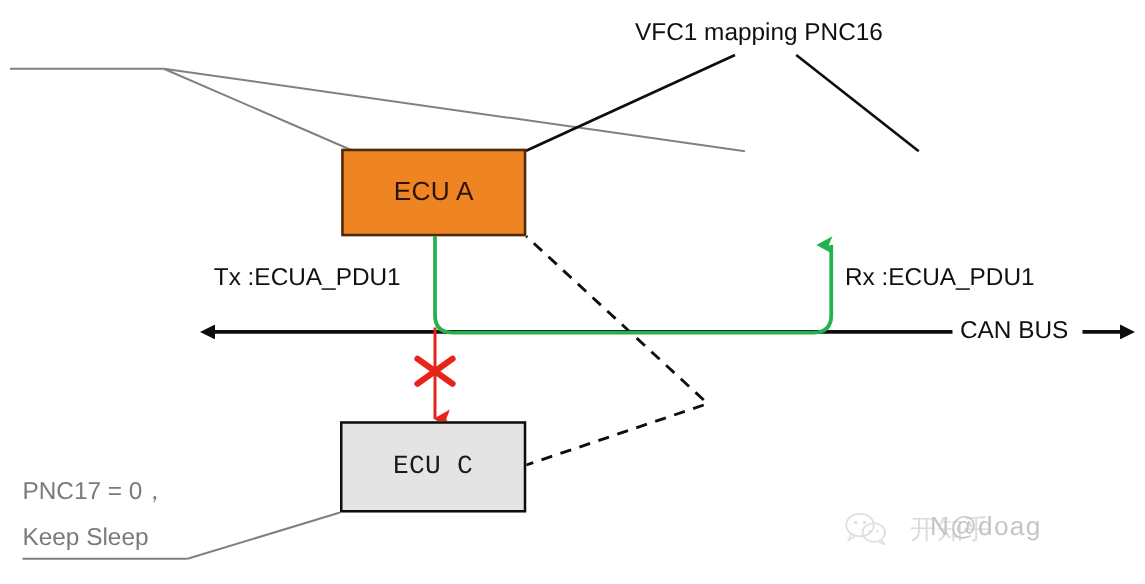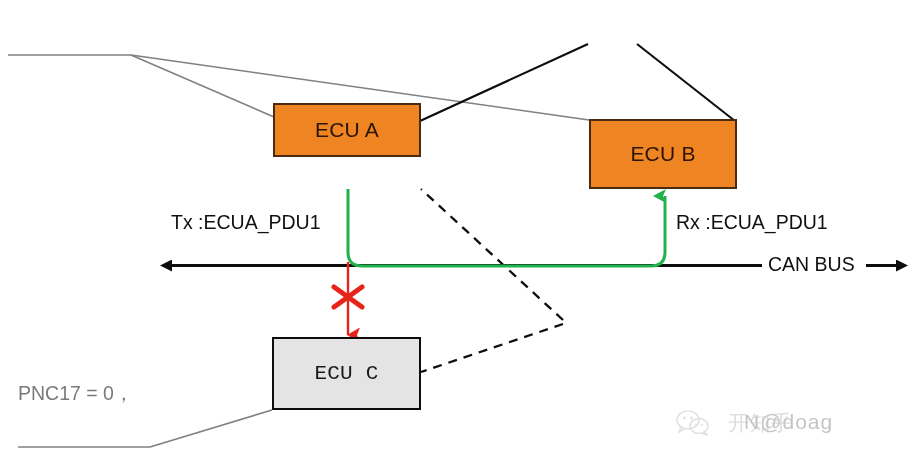--- a/index.html
+++ b/index.html
@@ -138,43 +138,42 @@
 
     <path d="M348,189 L348,252 Q348,266 362,266 L651,266 Q665,266 665,252 L665,196" fill="none" stroke="#22b14c" stroke-width="3" marker-end="url(#arrow-green-up)"></path>
 
     <line x1="348" y1="262" x2="348" y2="335" stroke="#e8231a" stroke-width="2.4" marker-end="url(#arrow-red-down)"></line>
     <g>
       <line x1="334" y1="287" x2="362" y2="307" stroke="#e8231a" stroke-width="5" stroke-linecap="round"></line>
       <line x1="362" y1="287" x2="334" y2="307" stroke="#e8231a" stroke-width="5" stroke-linecap="round"></line>
     </g>
   </svg>
 
-  <div class="node-box node-ecu-a" style="left:273px; top:103px; width:148px; height:54px;">
+  <div class="node-box node-ecu-a" style="left:273px; top:119px; width:148px; height:70px;">
     <span class="node-label">ECU A</span>
   </div>
 
-  <div class="node-box node-ecu-b" style="left:589px; top:119px; width:148px; height:70px;">
-    <span class="node-label">ECU B</span>
-  </div>
 
   <div class="node-box node-ecu-c" style="left:272px; top:337px; width:149px; height:73px;font-family:Liberation Mono, monospace;">
     <span class="node-label">ECU C</span>
   </div>
 
 
+  <div class="txt txt-black txt-tag" style="left:508px; top:17px;">VFC1 mapping PNC16</div>
 
 
   <div class="txt txt-black txt-tag" style="left:171px; top:213px;">Tx :ECUA_PDU1</div>
 
   <div class="txt txt-black txt-tag" style="left:676px; top:213px;">Rx :ECUA_PDU1</div>
 
   <div class="txt txt-black txt-tag" style="left:768px; top:255px;text-align:center;">CAN BUS</div>
 
   <div class="txt txt-gray txt-tag" style="left:18px; top:384px;">PNC17 = 0，</div>
 
+  <div class="txt txt-gray txt-tag" style="left:18px; top:421px;">Keep Sleep</div>
 
   <div class="watermark">
     <svg width="34" height="26" viewBox="0 0 34 26">
       <ellipse cx="12" cy="10" rx="11" ry="9" fill="none" stroke="#9a9a9f" stroke-width="1.5"></ellipse>
       <path d="M5,17 L3,22 L8,19" fill="none" stroke="#9a9a9f" stroke-width="1.5"></path>
       <circle cx="8.5" cy="8" r="1.4" fill="#9a9a9f"></circle>
       <circle cx="15.5" cy="8" r="1.4" fill="#9a9a9f"></circle>
       <ellipse cx="23" cy="16" rx="9" ry="7.5" fill="none" stroke="#9a9a9f" stroke-width="1.5"></ellipse>
       <path d="M29,22 L31,25 L27,23.5" fill="none" stroke="#9a9a9f" stroke-width="1.5"></path>
       <circle cx="20" cy="15" r="1.1" fill="#9a9a9f"></circle>

